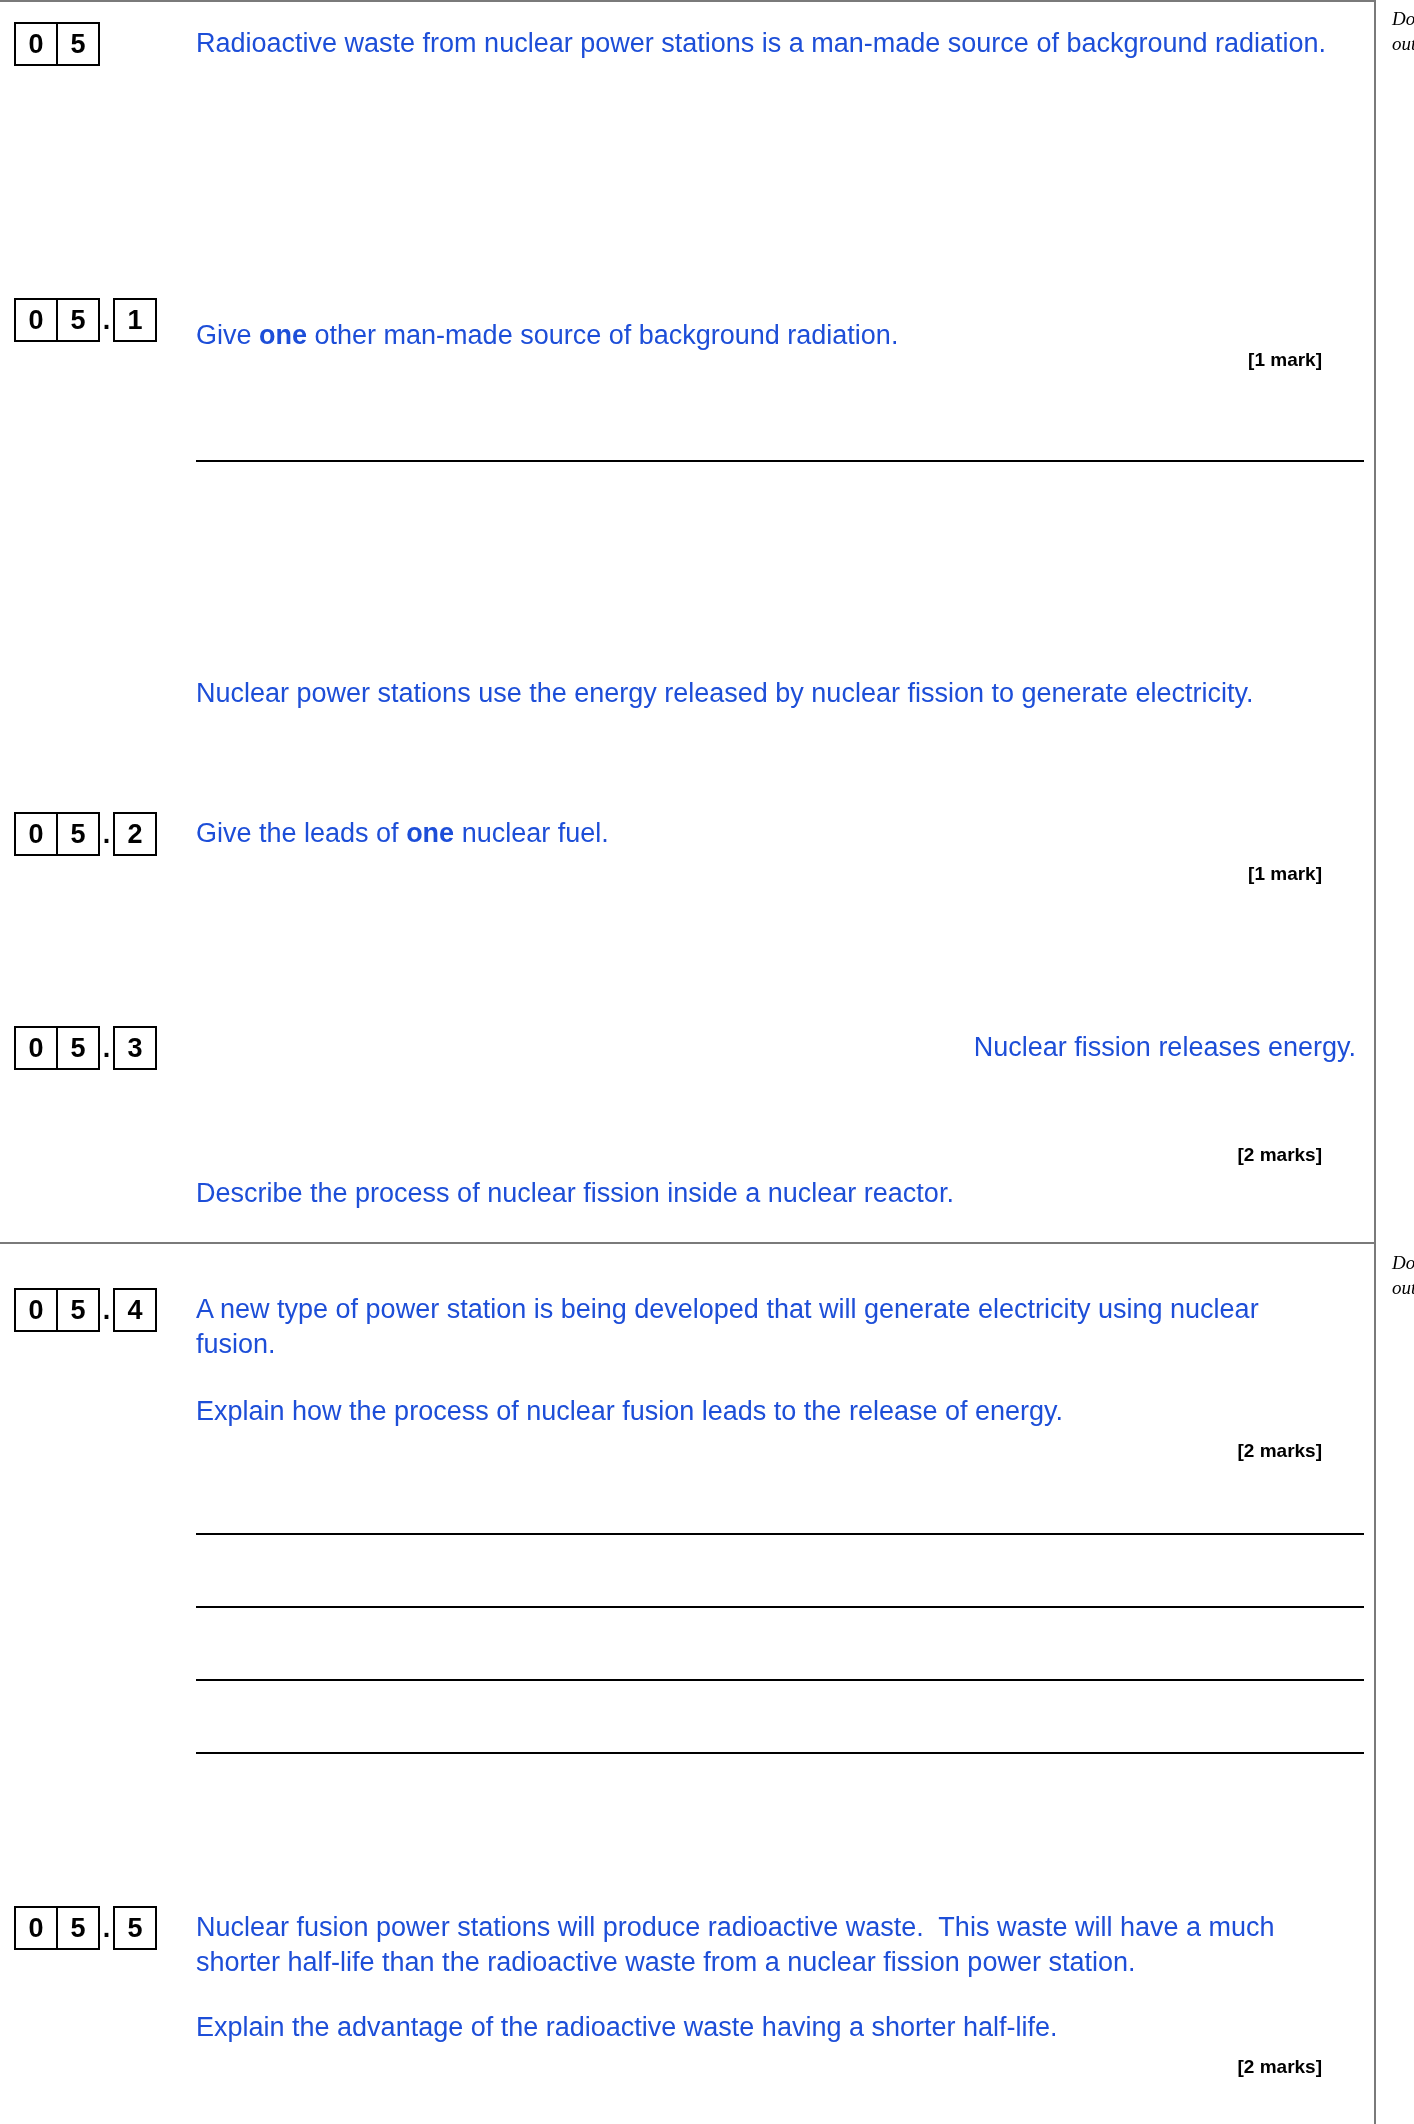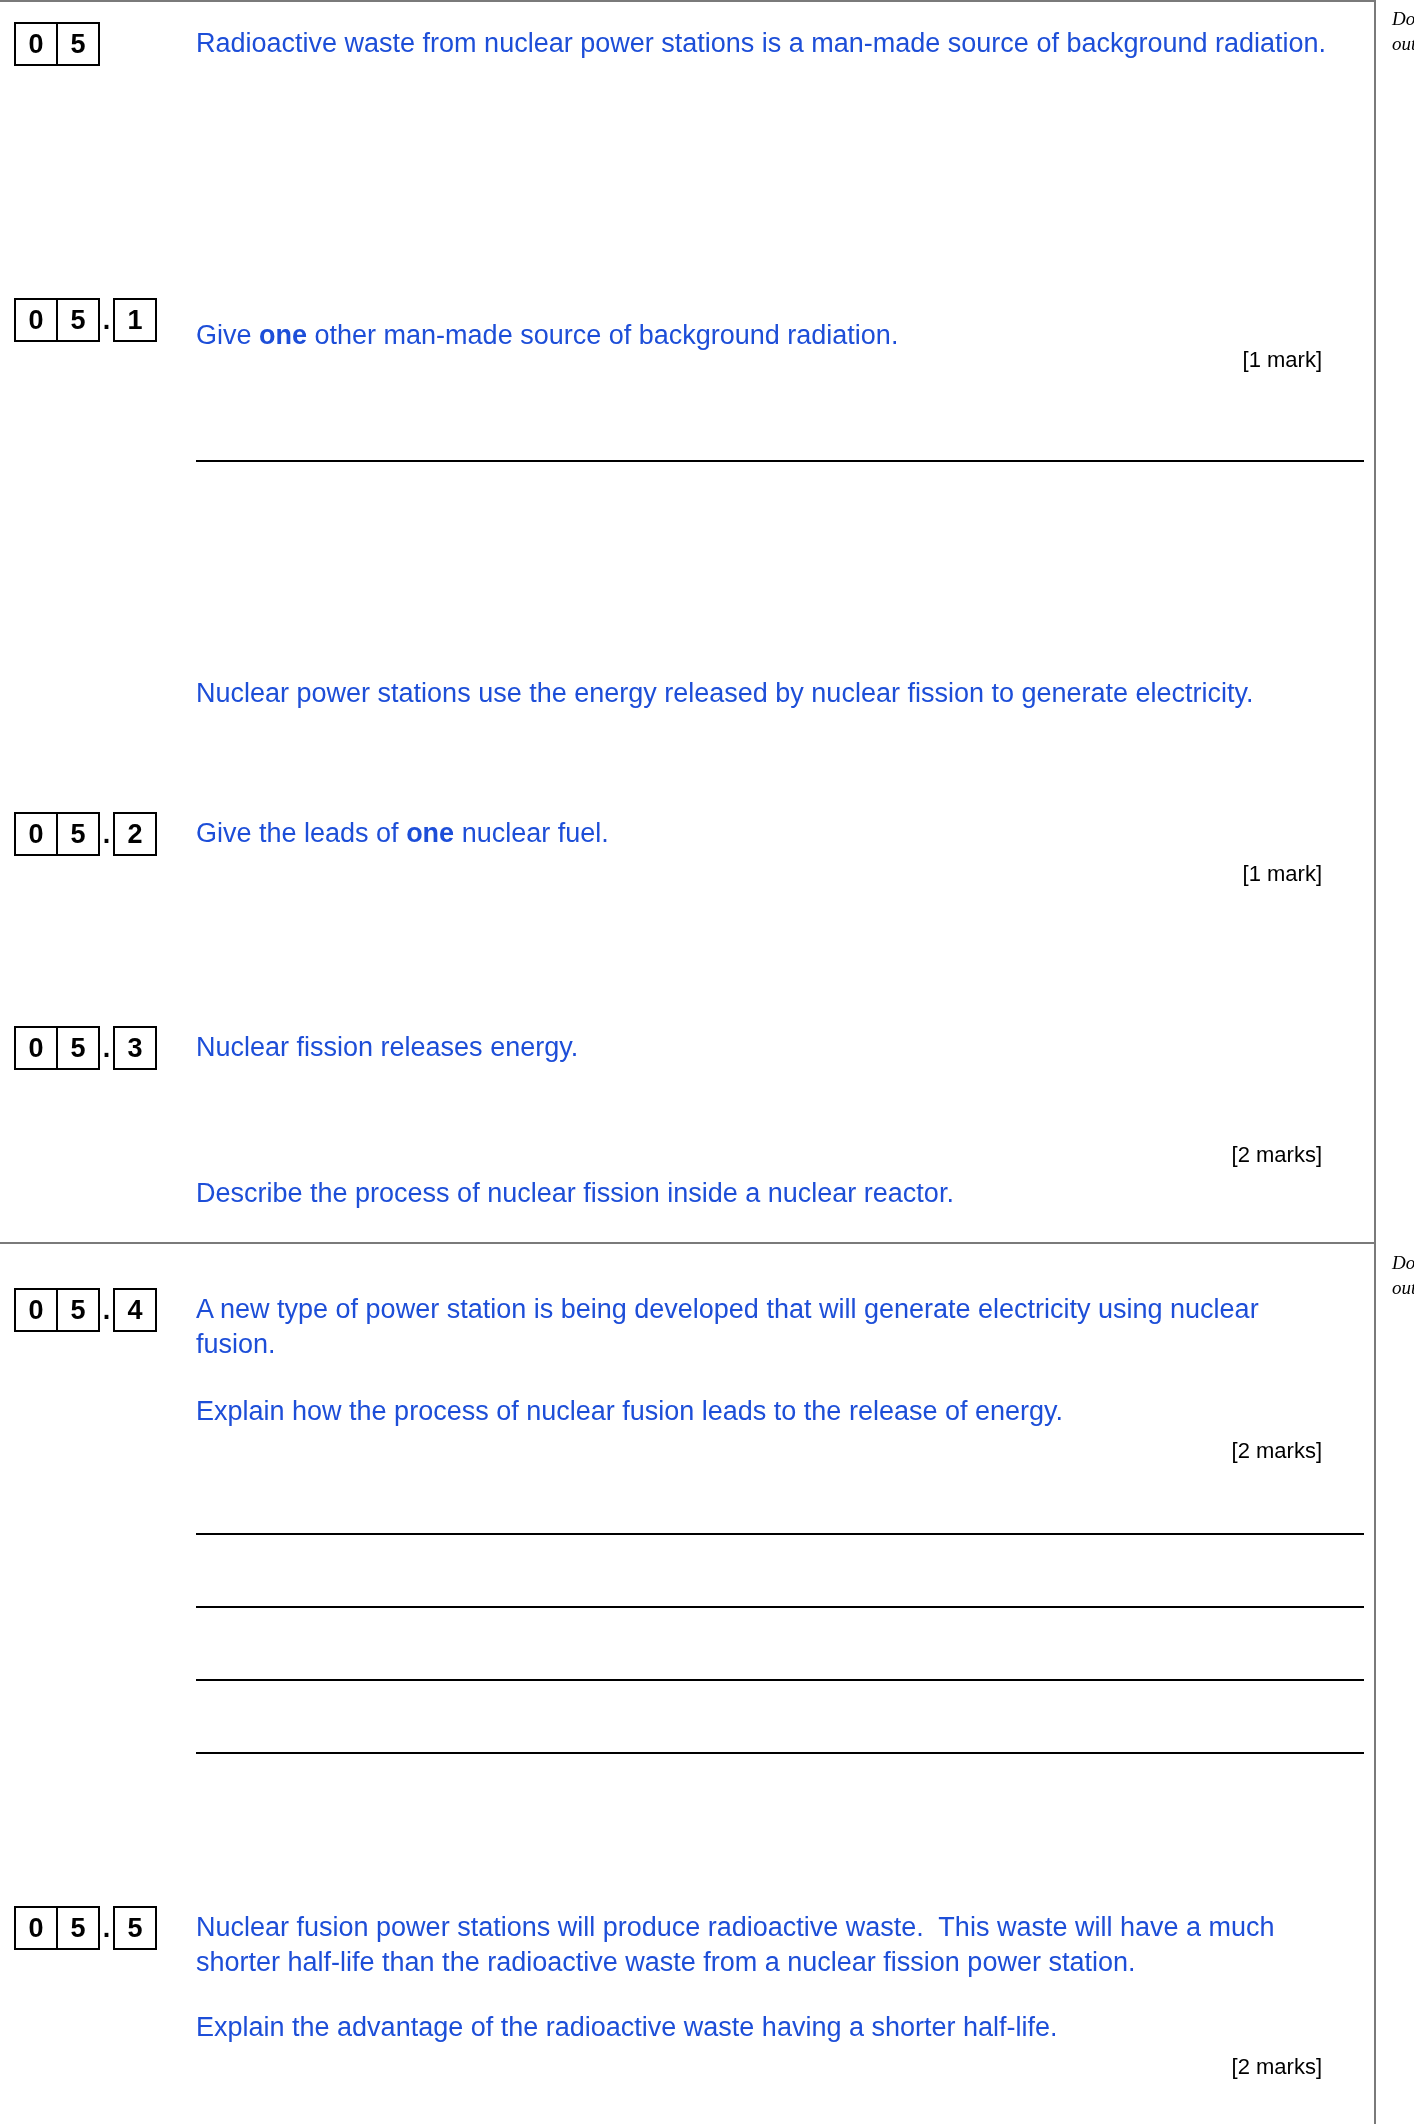--- a/index.html
+++ b/index.html
@@ -96,22 +96,22 @@
     font-size: 27px;
     line-height: 35px;
     color: #1d4ed8;
   }
   .qtext.narrow { width: 1085px; }
   .qtext b { font-weight: bold; }
 
   .marks {
     position: absolute;
     right: 52px;
-    font-size: 22px;
-    font-weight: normal;
+    font-size: 19px;
+    font-weight: bold;
     line-height: 34px;
     text-align: right;
   }
 
   
   .ansline {
     position: absolute;
     left: 196px;
     width: 1168px;
     height: 0;
@@ -166,21 +166,21 @@
       <span>Give the leads of </span><b>one</b><span> nuclear fuel.</span>
     </div>
     <div class="marks" style="top:857px;">[1 mark]</div>
 
     <div class="qnum" style="left:14px; top:1026px;">
       <span class="qbox">0</span>
       <span class="qbox">5</span>
       <span class="qdot">.</span>
       <span class="qbox qbox-sub">3</span>
     </div>
-    <div class="qtext" style="top:1030px;">Nuclear fission releases energy.</div>
+    <div class="qtext" style="top:1030px;text-align:right;">Nuclear fission releases energy.</div>
     <div class="qtext" style="top:1144px;margin-top:32px;">Describe the process of nuclear fission inside a nuclear reactor.</div>
     <div class="marks" style="top:1138px;">[2 marks]</div>
   </div>
 
   <div class="margin-note" style="top:6px;">Do not write outside the box</div>
 </div>
 
 <div class="page" style="top:1242px; height:882px;">
 
   <div class="page-inner">

